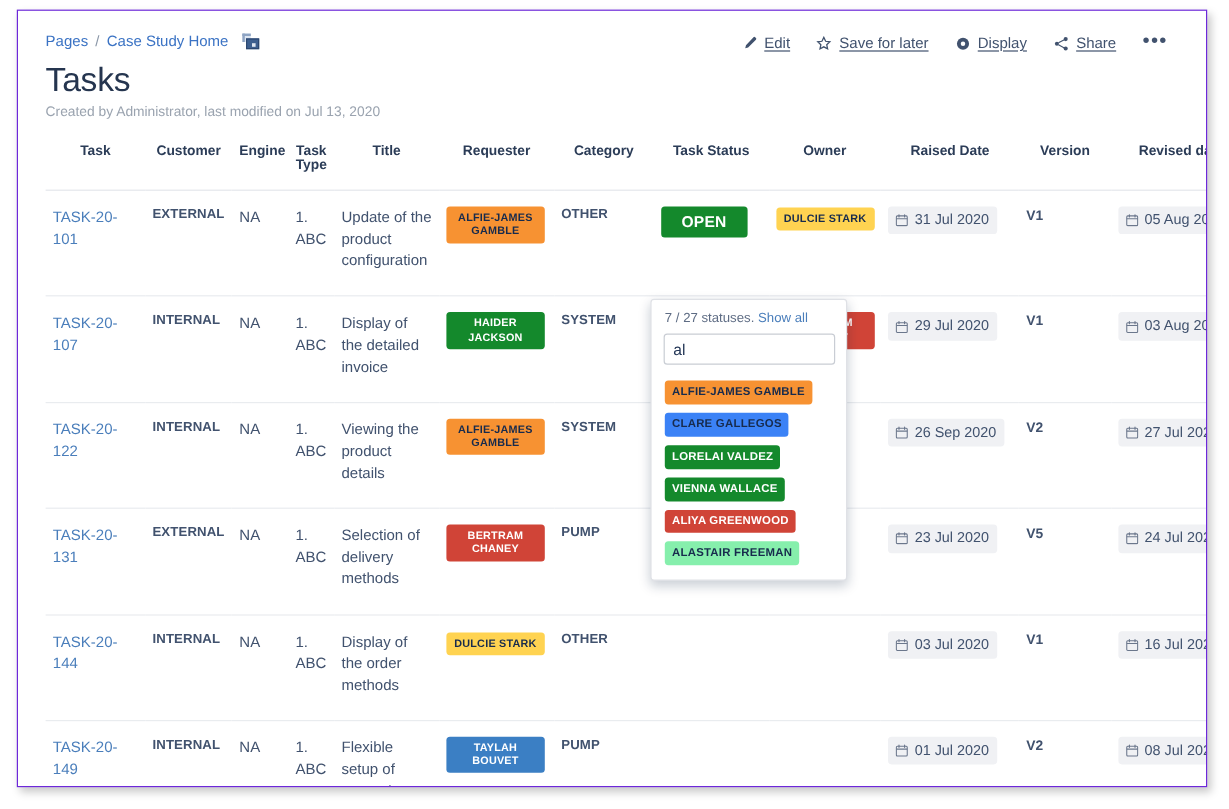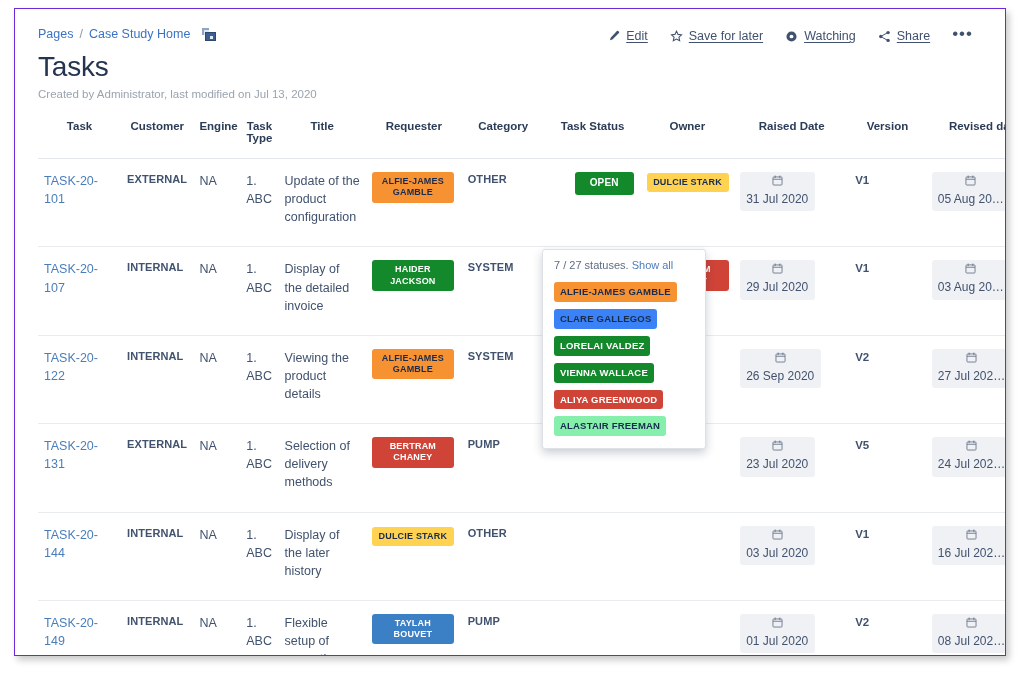--- a/index.html
+++ b/index.html
@@ -142,30 +142,29 @@
     text-align: center;
     font-size: 9px;
     font-weight: 700;
     letter-spacing: 0.2px;
     line-height: 1.25;
     padding: 4px 5px;
     border-radius: 3px;
     width: 82px;
     word-break: break-word;
   }
-  .badge.status { width: 59px; padding: 5px 4px; font-size: 10px; margin-left: 24px; }
+  .badge.status { width: 72px; padding: 5px 4px; font-size: 13px; }
 
   
   .date-pill {
     display: inline-flex; align-items: center; gap: 5px;
     background: #f0f1f4; border-radius: 3px;
     padding: 3px 7px 3px 6px;
     font-size: 12px; color: #41526e;
     white-space: nowrap;
-    flex-direction: column;
   }
   .cal-ico { width: 11px; height: 11px; display: block; flex: none; }
 
   
   #status-popup {
     position: absolute;
     left: 527px; top: 240px;
     width: 164px;
     background: #ffffff;
     border: 1px solid #dfe1e6;
@@ -233,21 +232,21 @@
         <svg class="tb-ico" viewBox="0 0 16 16">
           <path d="M8 1.4l1.9 4 4.3.5-3.2 3 .9 4.3L8 11.1 4.1 13.2l.9-4.3-3.2-3 4.3-.5z" fill="none" stroke="#41526e" stroke-width="1.3"></path>
         </svg>
         <span class="lbl">Save for later</span>
       </div>
       <div class="tb-item">
         <svg class="tb-ico" viewBox="0 0 16 16">
           <circle cx="8" cy="8" r="6.2"></circle>
           <circle cx="8" cy="8" r="2.3" fill="#ffffff"></circle>
         </svg>
-        <span class="lbl">Watching</span>
+        <span class="lbl">Display</span>
       </div>
       <div class="tb-item">
         <svg class="tb-ico" viewBox="0 0 16 16">
           <circle cx="12.4" cy="3.2" r="2.1"></circle>
           <circle cx="12.4" cy="12.8" r="2.1"></circle>
           <circle cx="3.4" cy="8" r="2.1"></circle>
           <path d="M5 7l6-3.2M5 9l6 3.2" stroke="#41526e" stroke-width="1.2" fill="none"></path>
         </svg>
         <span class="lbl">Share</span>
       </div>
@@ -397,21 +396,21 @@
                     <path d="M4.6 1.4v2.6M11.4 1.4v2.6" stroke="#6b778c" stroke-width="1.4" stroke-linecap="round"></path>
                   </svg>
                   <span>24 Jul 202…</span>
                 </span></td>
             </tr>
             <tr>
               <td><a class="task-link">TASK-20-144</a></td>
               <td class="bold-cell">INTERNAL</td>
               <td class="plain-cell">NA</td>
               <td class="plain-cell">1.<br>ABC</td>
-              <td class="plain-cell">Display of the later history</td>
+              <td class="plain-cell">Display of the order methods</td>
               <td><span class="badge " style="background:#ffd351;color:#172b4d">DULCIE STARK</span></td>
               <td class="bold-cell">OTHER</td>
               <td></td>
               <td></td>
               <td><span class="date-pill">
                   <svg class="cal-ico" viewBox="0 0 16 16">
                     <rect x="1.4" y="2.8" width="13.2" height="11.8" rx="1.2" fill="none" stroke="#6b778c" stroke-width="1.3"></rect>
                     <path d="M1.4 6.2h13.2" stroke="#6b778c" stroke-width="1.3"></path>
                     <path d="M4.6 1.4v2.6M11.4 1.4v2.6" stroke="#6b778c" stroke-width="1.4" stroke-linecap="round"></path>
                   </svg>
@@ -457,20 +456,21 @@
             </tr>
           </tbody>
       </table>
     </div>
 
     <div id="status-popup">
       <div class="popup-count">
         <span>7 / 27 statuses.</span>
         <a>Show all</a>
       </div>
+      <input class="popup-search" type="text" value="al" style="">
       <ul class="popup-list" id="popup-list">
           <li class="popup-opt"><span class="badge" style="background:#f79232;color:#172b4d">ALFIE-JAMES GAMBLE</span></li>
           <li class="popup-opt"><span class="badge" style="background:#3b82f6;color:#172b4d">CLARE GALLEGOS</span></li>
           <li class="popup-opt"><span class="badge" style="background:#14892c;color:#ffffff">LORELAI VALDEZ</span></li>
           <li class="popup-opt"><span class="badge" style="background:#14892c;color:#ffffff">VIENNA WALLACE</span></li>
           <li class="popup-opt"><span class="badge" style="background:#d04437;color:#ffffff">ALIYA GREENWOOD</span></li>
           <li class="popup-opt"><span class="badge" style="background:#86efac;color:#172b4d">ALASTAIR FREEMAN</span></li>
         </ul>
     </div>
 

